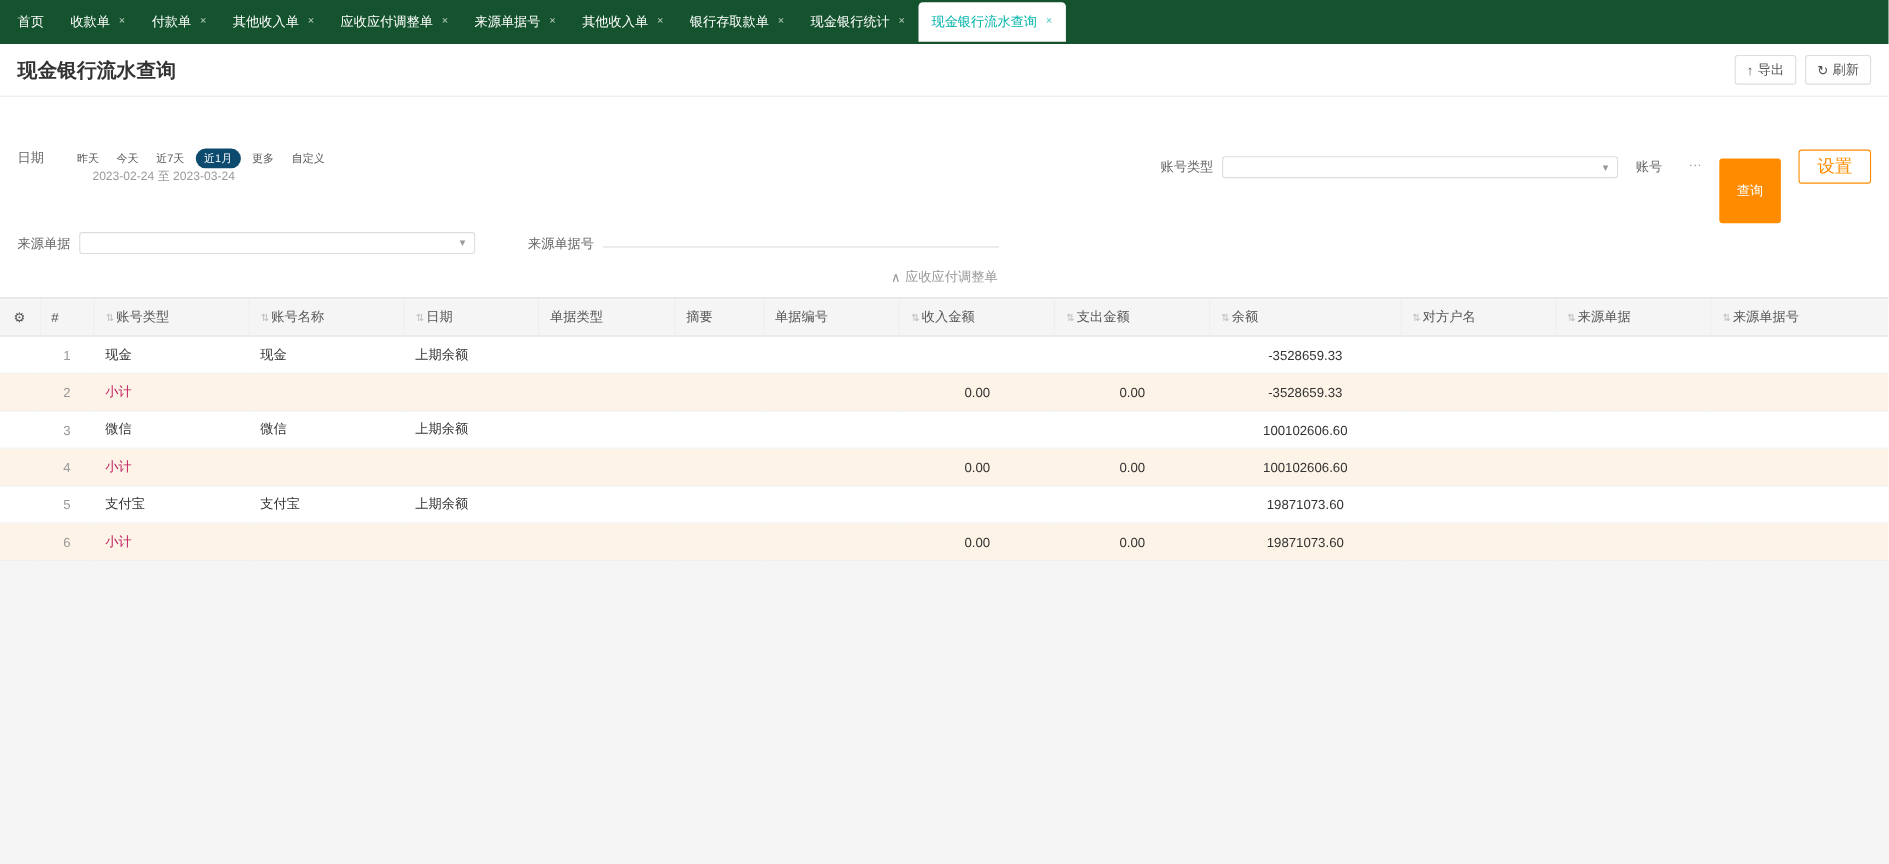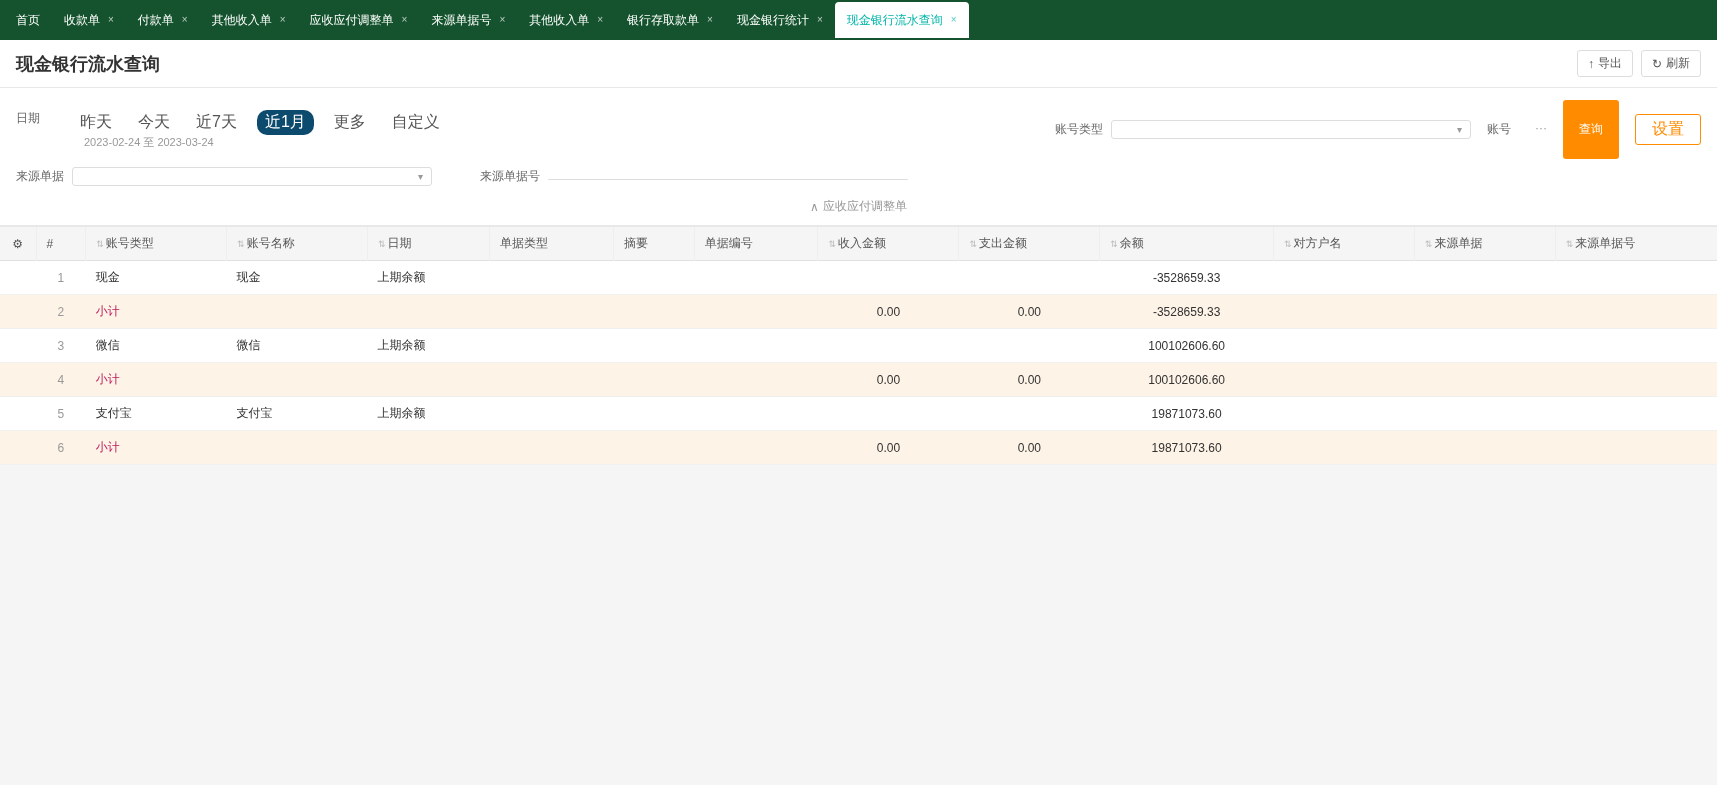--- a/index.html
+++ b/index.html
@@ -89,22 +89,21 @@
     .date-shortcuts {
       display: flex;
       align-items: center;
       gap: 4px;
     }
     .date-shortcut {
       padding: 2px 6px;
       cursor: pointer;
       color: #555;
       border-radius: 3px;
-      font-size: 16px;
-      margin-left: 10px;
+      font-size: 10px;
     }
     .date-shortcut.active {
       background: #0c4a6e;
       color: #fff;
       border-radius: 10px;
       padding: 2px 8px;
     }
     .date-range {
       color: #999;
       font-size: 11px;
@@ -143,20 +142,21 @@
       font-size: 12px;
     }
     .query-btn {
       background: #ff8c00;
       color: #fff;
       border: none;
       padding: 21px 16px;
       border-radius: 3px;
       cursor: pointer;
       font-size: 12px;
+      margin-top: 44px;
     }
     .settings-btn {
       background: #fff;
       color: #ff8c00;
       border: 1px solid #ff8c00;
       padding: 4px 16px;
       border-radius: 3px;
       cursor: pointer;
       font-size: 16px;
     }

